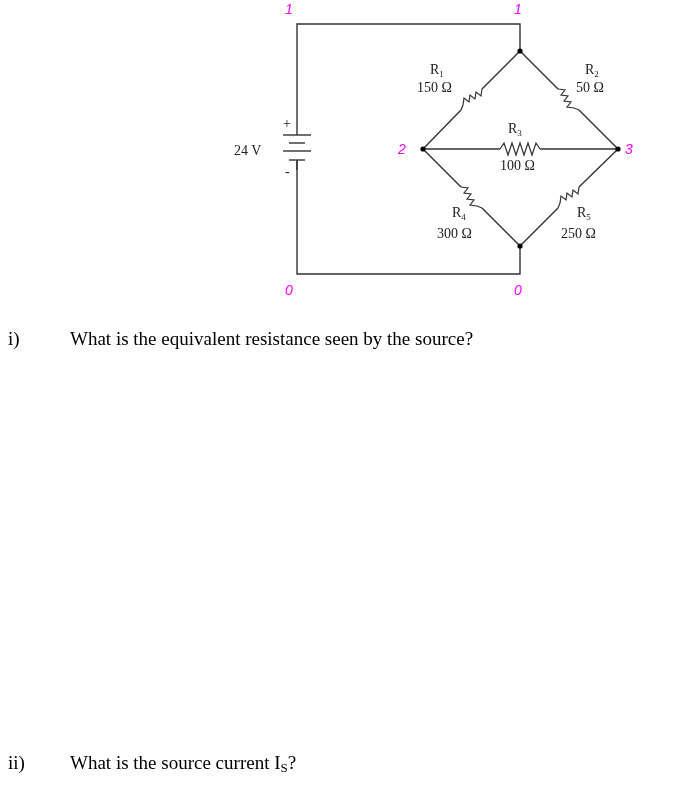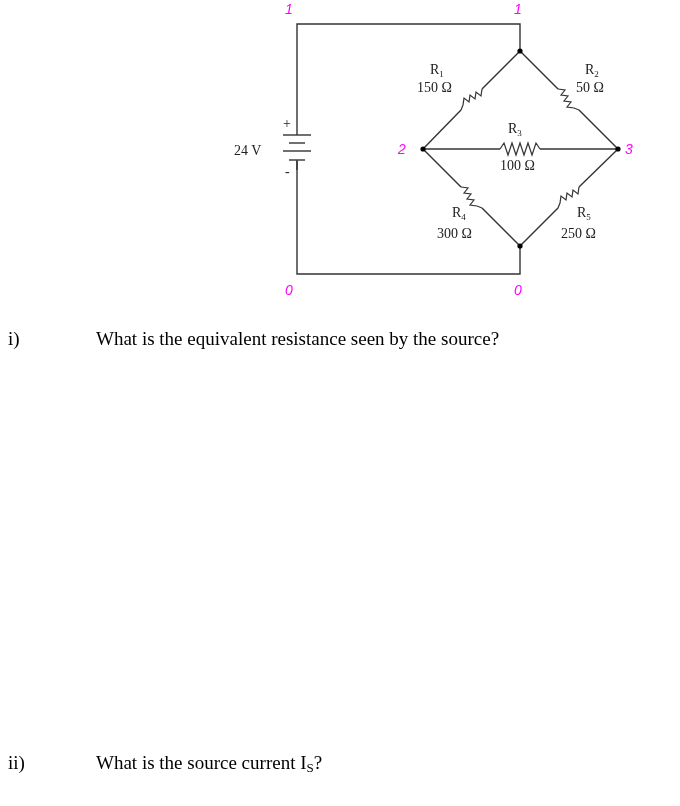--- a/index.html
+++ b/index.html
@@ -7,21 +7,21 @@
          font-family:"Liberation Serif", serif; color:#000; }
   #circuit { position:absolute; left:0; top:0; }
   .wire { stroke:#333; stroke-width:1.4; fill:none; }
   .res { stroke:#333; stroke-width:1.2; fill:none; }
   .node { fill:#000; }
   .lbl { font-family:"Liberation Serif", serif; font-size:14px; fill:#222; }
   .sub { font-size:9px; }
   .nodelbl { font-family:"Liberation Sans", sans-serif; font-style:italic; font-size:14px; fill:#ff00ff; }
   .q { position:absolute; font-size:19px; }
   .qnum { position:absolute; left:8px; }
-  .qtext { position:absolute; left:96px; white-space:nowrap; }
+  .qtext { position:absolute; left:70px; white-space:nowrap; }
   .subs { font-size:13px; vertical-align:-3px; }
 </style>
 </head>
 <body>
 
 <svg id="circuit" width="680" height="310" viewBox="0 0 680 310">
 
   <g>
     <polyline class="wire" points="297,126 297,24 520,24 520,51"></polyline>
     <polyline class="wire" points="297,161 297,274 520,274 520,246"></polyline>

